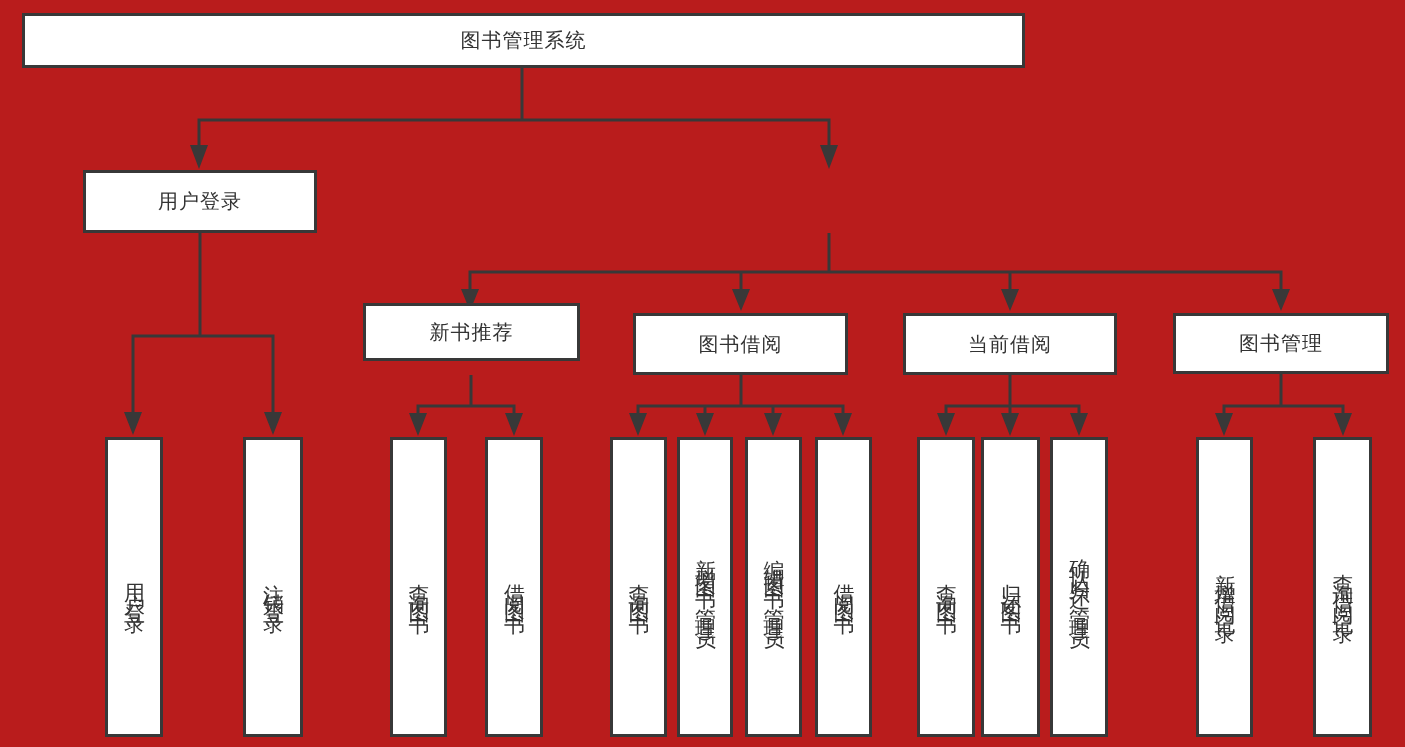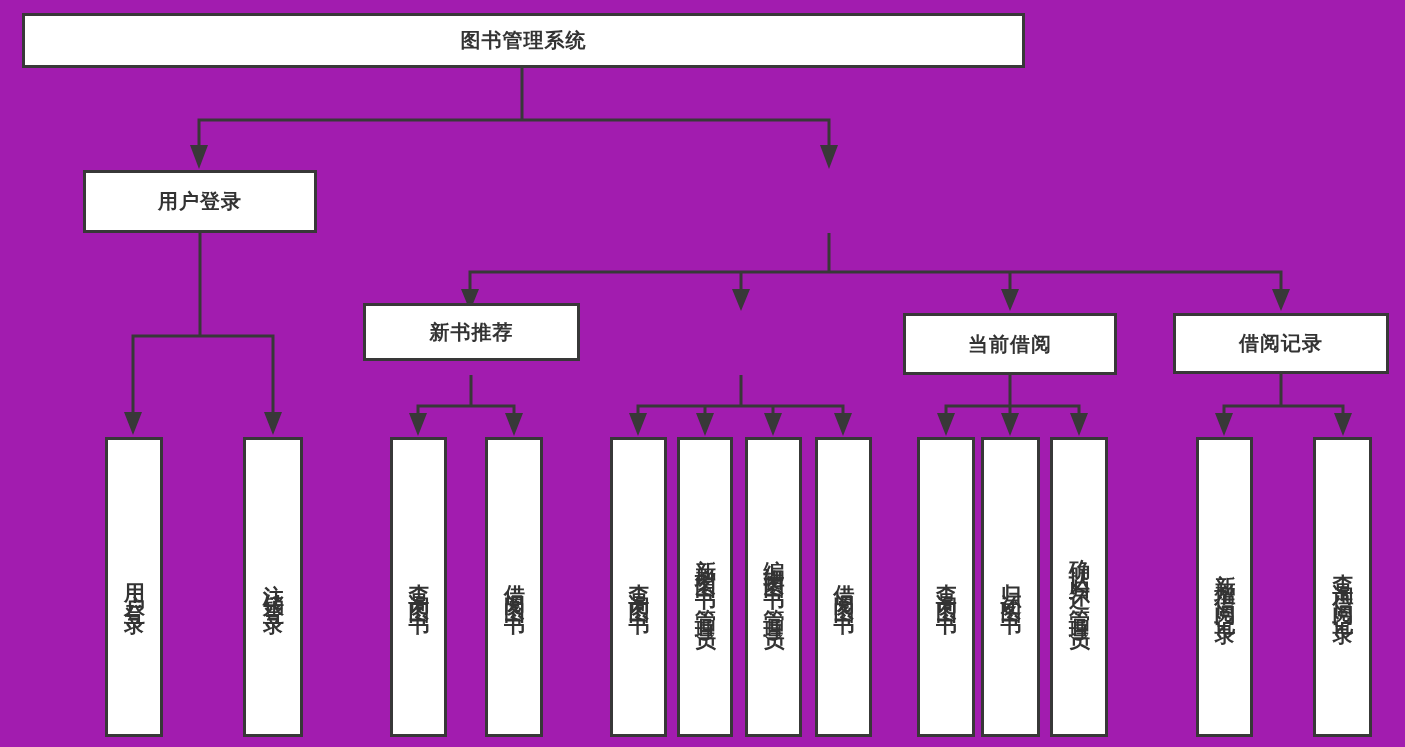--- a/index.html
+++ b/index.html
@@ -1,22 +1,21 @@
 <!DOCTYPE html>
 <html><head>
 <meta charset="utf-8">
 <style>
   html,body{margin:0;padding:0;background:#ffffff;}
   #stage{
     position:relative;
     width:1405px;height:747px;
-    background:#a21caf;
+    background:#b91c1c;
     font-family:"DejaVu Sans","Liberation Sans",sans-serif;
     overflow:hidden;
-    font-weight:bold;
   }
   #connectors{position:absolute;left:0;top:0;z-index:1;}
   .box{
     position:absolute;
     box-sizing:border-box;
     border:3px solid #383838;
     background:#ffffff;
     color:#333333;
     display:flex;
     align-items:center;
@@ -108,25 +107,28 @@
     <span>图书管理系统</span>
   </div>
 
   <div class="box h" id="n-user-login">
     <span>用户登录</span>
   </div>
 
   <div class="box h" id="n-new-book">
     <span>新书推荐</span>
   </div>
+  <div class="box h" id="n-book-borrow">
+    <span>图书借阅</span>
+  </div>
   <div class="box h" id="n-current-borrow">
     <span>当前借阅</span>
   </div>
   <div class="box h" id="n-borrow-records">
-    <span>借阅记录</span>
+    <span>图书管理</span>
   </div>
 
   <div class="box v" id="n-v-user-login">
     <span>用户登录</span>
   </div>
   <div class="box v" id="n-v-logout">
     <span>注销登录</span>
   </div>
   <div class="box v" id="n-v-query1">
     <span>查询图书</span>

